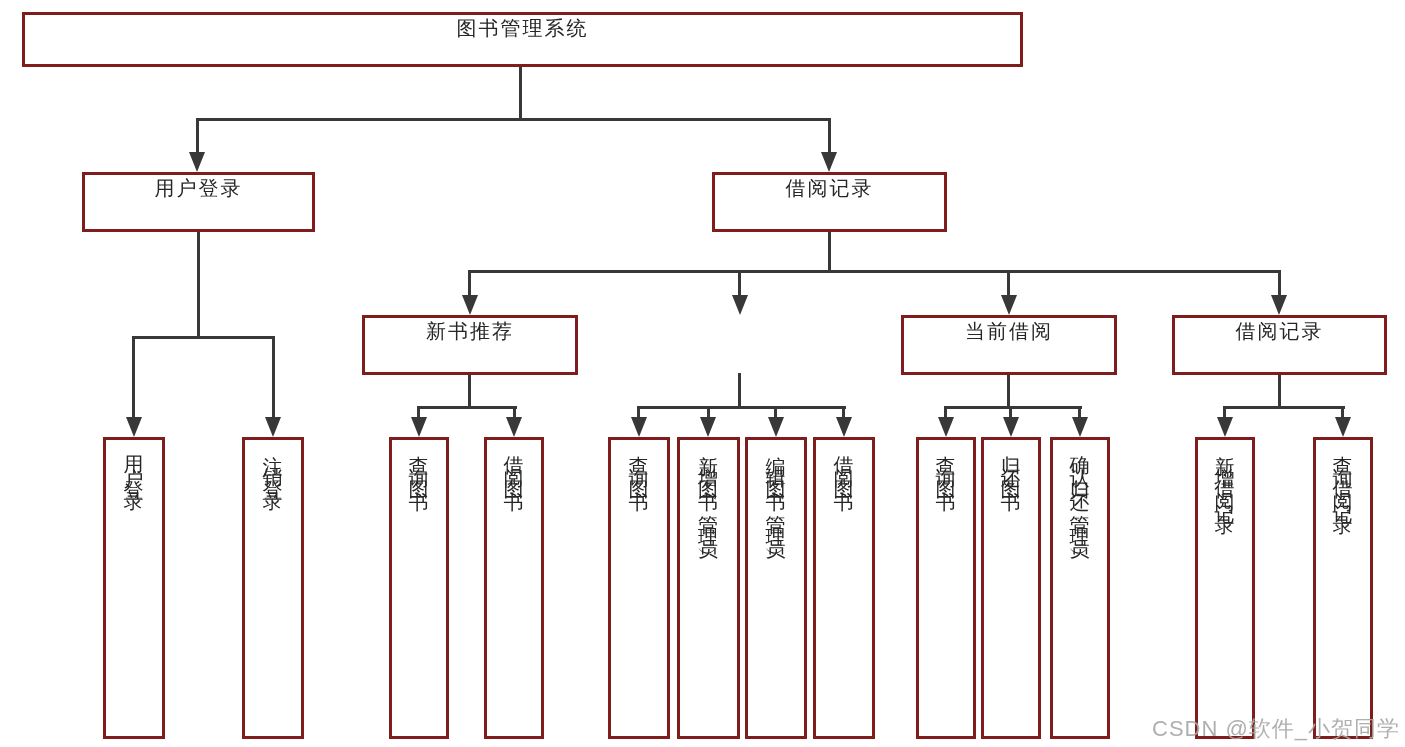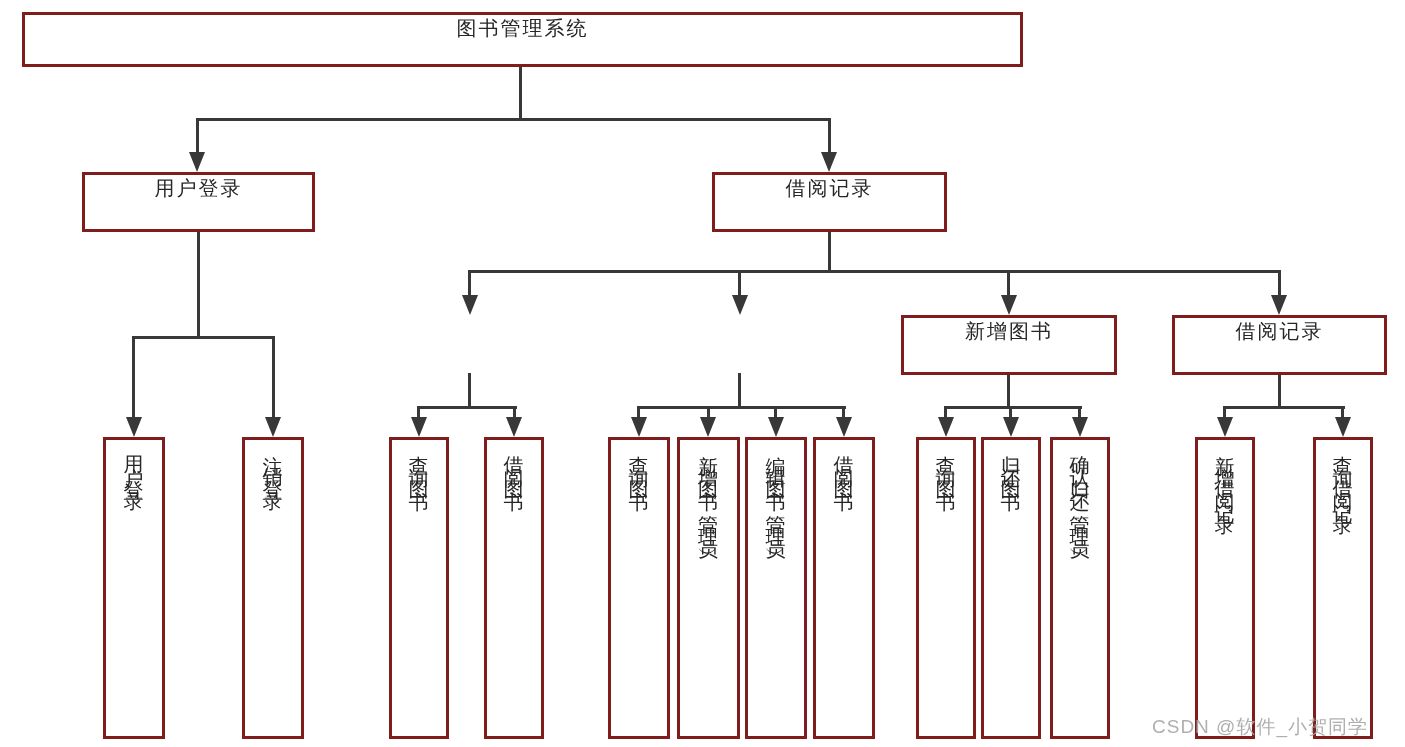--- a/index.html
+++ b/index.html
@@ -18,21 +18,21 @@
     letter-spacing:12px;line-height:1;font-size:20px;white-space:nowrap;
   }
   .ln{position:absolute;background:#383838;}
   .arr{
     position:absolute;width:0;height:0;
     border-left:8px solid transparent;border-right:8px solid transparent;
     border-top:20px solid #383838;
   }
   .watermark{
     position:absolute;left:1152px;top:714px;width:253px;
-    font-size:19px;letter-spacing:1px;color:rgba(168,168,168,0.92);
+    font-size:22px;letter-spacing:1px;color:rgba(168,168,168,0.92);
     white-space:nowrap;z-index:10;
   }
 </style>
 </head>
 <body>
 
 <div class="canvas">
 
   <div class="ln" style="left:519px;top:64px;width:3px;height:57px;"></div>
   <div class="ln" style="left:196px;top:118px;width:635px;height:3px;"></div>
@@ -98,24 +98,27 @@
   </div>
 
   <div class="box" style="left:82px;top:172px;width:233px;height:60px;">
     <span>用户登录</span>
   </div>
 
   <div class="box" style="left:712px;top:172px;width:235px;height:60px;">
     <span>借阅记录</span>
   </div>
 
+  <div class="box" style="left:362px;top:315px;width:216px;height:60px;">
+    <span>新书推荐</span>
+  </div>
 
 
   <div class="box" style="left:901px;top:315px;width:216px;height:60px;">
-    <span>新增图书</span>
+    <span>当前借阅</span>
   </div>
 
   <div class="box" style="left:1172px;top:315px;width:215px;height:60px;">
     <span>借阅记录</span>
   </div>
 
   <div class="box leaf" style="left:103px;width:62px;">
     <span class="vtext">用户登录</span>
   </div>
 

